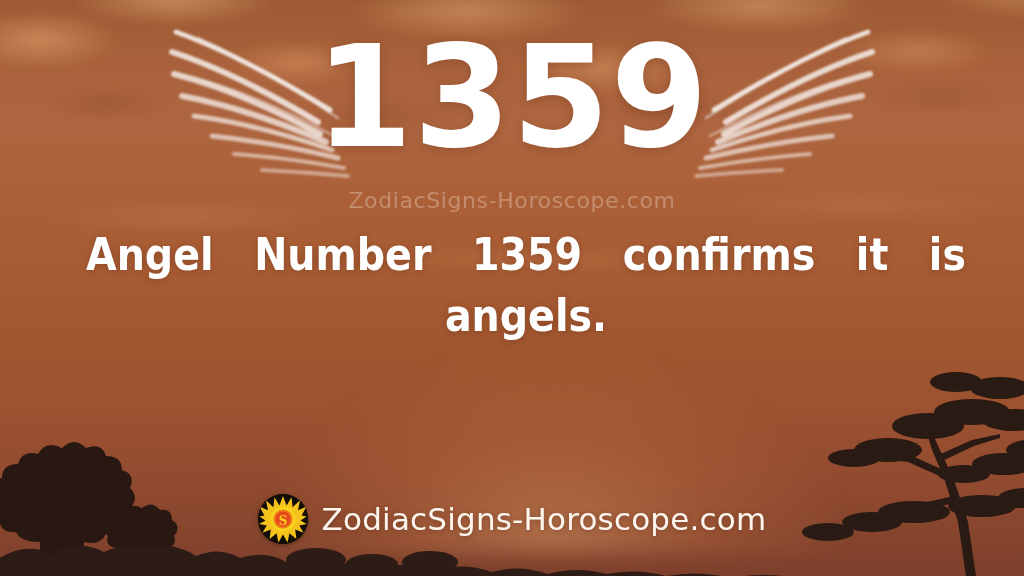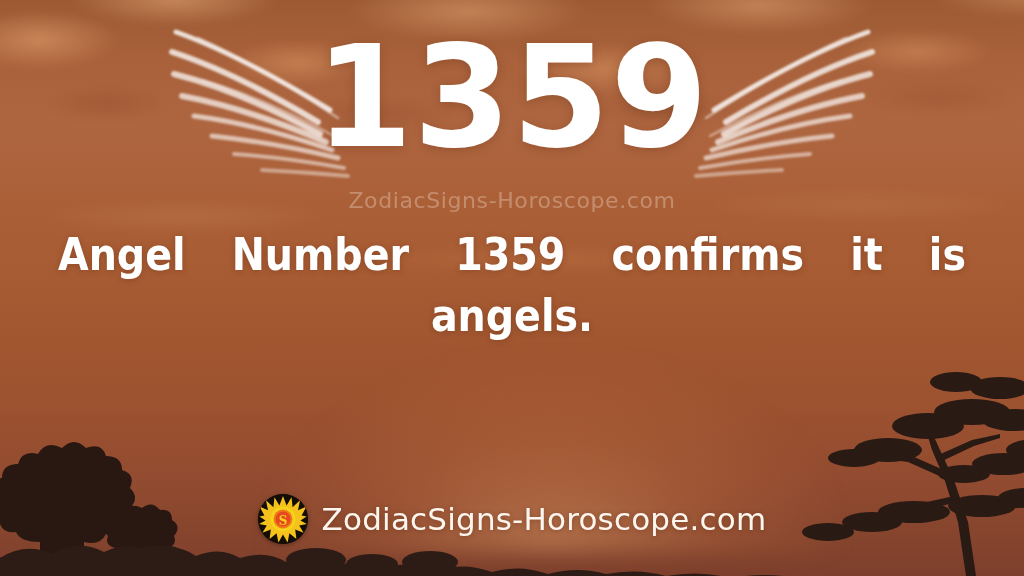--- a/index.html
+++ b/index.html
@@ -124,21 +124,21 @@
     top: 224px;
     width: 908px;
     color: #ffffff;
     font-family: "DejaVu Sans Condensed", "Liberation Sans Narrow", "Liberation Sans", sans-serif;
     font-weight: 700;
     font-size: 44px;
     line-height: 61px;
     text-align: justify;
     text-shadow: 0 1px 6px rgba(80,34,14,.30);
   }
-  .body-copy .ln { display: block; }
+  .body-copy .ln { display: block; margin-left: 28px; }
   .body-copy .ln.just {
     text-align: justify;
     text-align-last: justify;
   }
   .body-copy .ln.last {
     text-align: right;
     text-align-last: center;
   }
 
   

